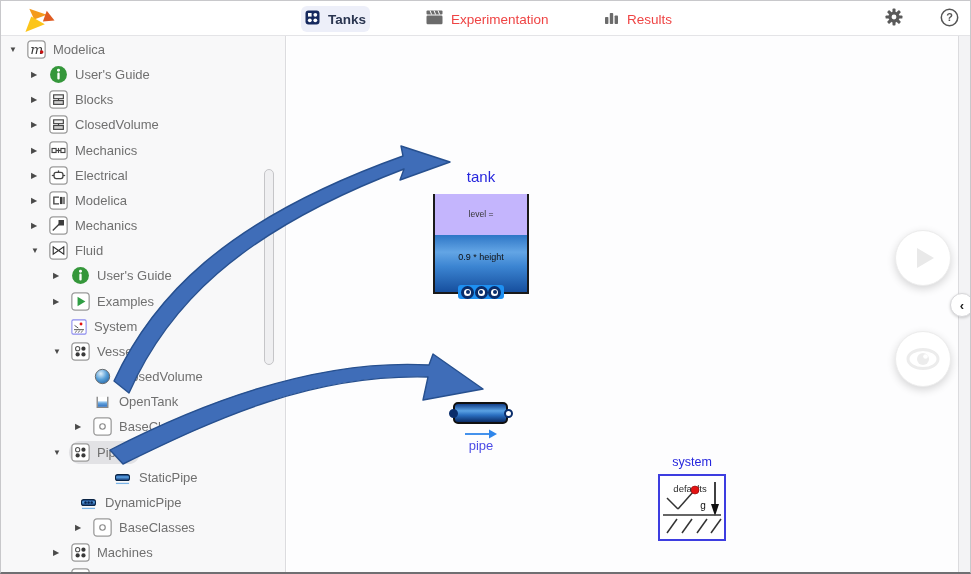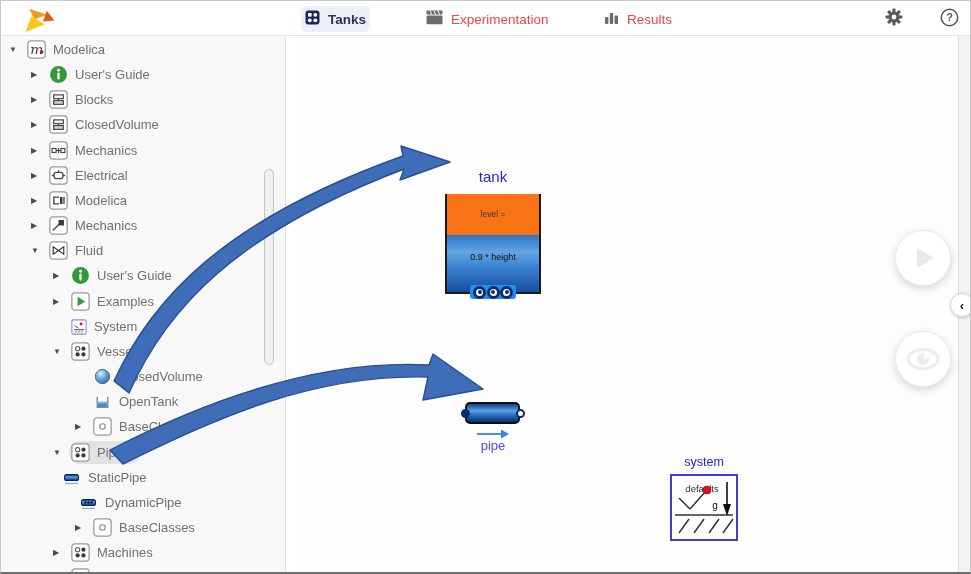--- a/index.html
+++ b/index.html
@@ -19,24 +19,24 @@
            border-right:1px solid #dcdcdf;box-sizing:border-box;overflow:hidden;z-index:10;}
   .trow{position:absolute;left:0;right:0;height:25px;display:flex;align-items:center;
         font-size:13px;color:#707070;white-space:nowrap;}
   .disc{width:16px;flex:none;font-size:8px;color:#4a4a4a;line-height:25px;}
   .rowbody{display:flex;align-items:center;gap:7px;padding:2px 10px 2px 2px;border-radius:12px;}
   .sel .rowbody{background:#e2e2e5;}
   .tico{width:19px;height:19px;flex:none;display:block;}
   .vscroll{position:absolute;left:263px;top:133px;width:10px;height:196px;border-radius:5px;
            background:#efeff1;border:1px solid #c5c5c8;box-sizing:border-box;}
   
-  .canvas{position:absolute;left:298px;top:35px;width:671px;height:537px;background:#fdfdfe;z-index:5;}
+  .canvas{position:absolute;left:286px;top:35px;width:671px;height:537px;background:#fdfdfe;z-index:5;}
   .clabel{position:absolute;text-align:center;color:#2626dd;}
   .vessel{position:absolute;left:146px;top:158px;width:96px;height:100px;box-sizing:border-box;
-          border-left:2px solid #1a1a1a;border-right:2px solid #1a1a1a;border-bottom:2px solid #1a1a1a;background:#f97316;}
+          border-left:2px solid #1a1a1a;border-right:2px solid #1a1a1a;border-bottom:2px solid #1a1a1a;background:#c4b5fd;}
   .vessel-fill{position:absolute;left:0;right:0;bottom:0;height:57px;
           background:linear-gradient(180deg,#2e76c6 0%,#63a5e5 30%,#3c85d2 55%,#164f9e 100%);}
   .lvltext{position:absolute;left:0;right:0;top:15px;text-align:center;font-size:8.5px;color:#333;}
   .filltext{position:absolute;left:0;right:0;top:58px;text-align:center;font-size:9px;color:#101010;z-index:2;}
   .connstrip{position:absolute;left:171px;top:249px;width:46px;height:14px;background:#1e90f2;
           border-radius:3px;z-index:6;display:flex;align-items:center;gap:0;padding-left:3px;box-sizing:border-box;}
   .port{width:13px;height:13px;border-radius:50%;border:3px solid #0a2d6b;background:#fff;
         box-sizing:border-box;position:relative;margin-right:0.5px;}
   .port::after{content:"";position:absolute;left:1.5px;top:1.5px;width:4px;height:4px;border-radius:50%;background:#0a2d6b;}
   .pipe-rect{position:absolute;left:166px;top:366px;width:55px;height:22px;box-sizing:border-box;
@@ -411,21 +411,21 @@
     </div>
     <div class="trow sel" style="top:404px;padding-left:52px">
       <span class="disc">▼</span>
       <span class="rowbody">
           <svg class="tico">
             <use href="#i-package"></use>
           </svg>
       <span>Pipes</span>
         </span>
     </div>
-    <div class="trow" style="top:429px;padding-left:43px">
+    <div class="trow" style="top:429px;padding-left:94px">
       <span class="disc"></span>
       <span class="rowbody">
           <svg class="tico">
             <use href="#i-staticpipe"></use>
           </svg>
       <span>StaticPipe</span>
         </span>
     </div>
     <div class="trow" style="top:454px;padding-left:60px">
       <span class="disc"></span>

